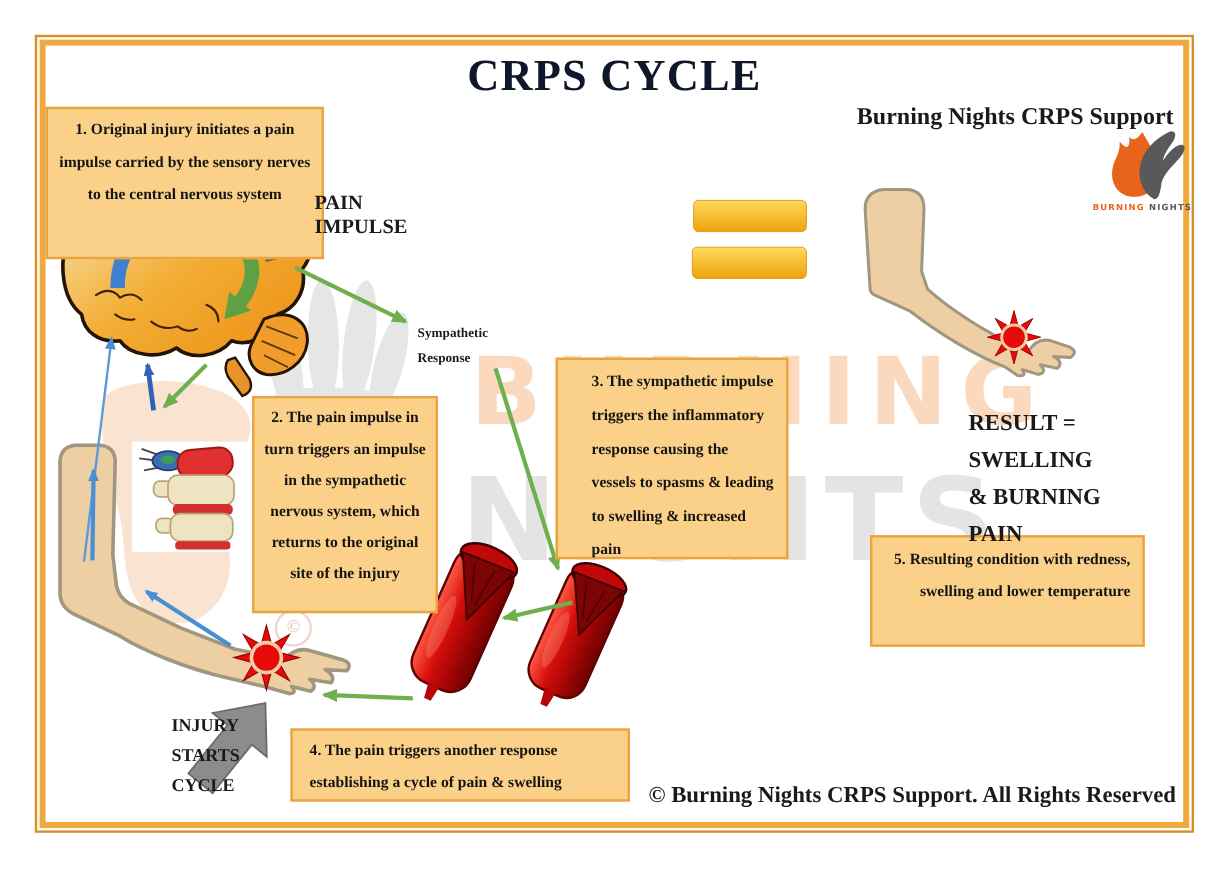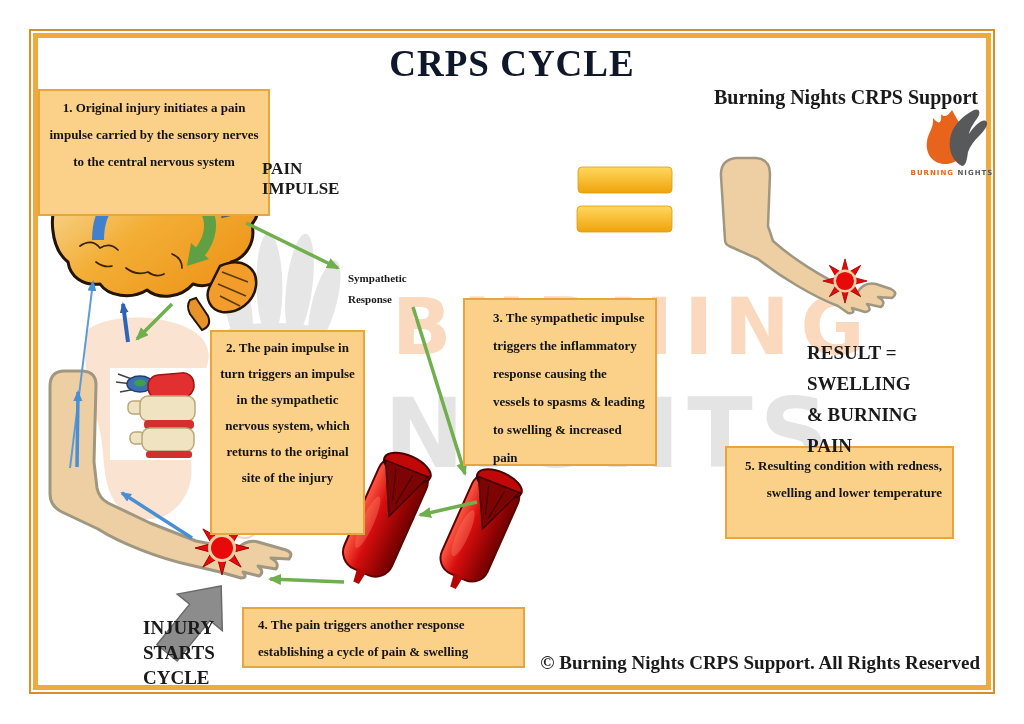--- a/index.html
+++ b/index.html
@@ -16,38 +16,38 @@
   .wm-nights{left:384px;top:378px;font-size:96px;letter-spacing:7px;color:#E4E4E4;}
   .wm-copy{left:229px;top:508px;width:27px;height:27px;border:2px solid #EFD4C9;
       border-radius:50%;color:#EBCBBE;font-size:15px;line-height:27px;text-align:center;
       font-family:"Liberation Serif",serif;}
   
   .box{position:absolute;z-index:3;box-sizing:border-box;background:#FBD189;
        border:2px solid #E9A43D;color:#141414;font-weight:700;font-size:13px;
        white-space:normal;}
   .b1{left:38px;top:42px;width:232px;height:127px;line-height:27px;text-align:center;
       padding:3px 8px;margin-top:47px;}
-  .b2{left:210px;top:330px;width:155px;height:205px;line-height:26px;text-align:center;
+  .b2{left:210px;top:330px;width:155px;height:181px;line-height:26px;text-align:center;
       padding:3px 8px;}
   .b3{left:463px;top:286px;width:194px;height:168px;line-height:28px;text-align:left;
       padding:4px 10px 4px 28px;margin-top:12px;}
   .b4{left:242px;top:607px;width:283px;height:61px;line-height:27px;text-align:left;
       padding:2px 10px 2px 14px;}
   .b5{left:725px;top:446px;width:229px;height:93px;line-height:27px;text-align:right;
       padding:4px 10px 4px 16px;}
   
   .lbl{position:absolute;z-index:3;color:#1A1A1A;font-weight:700;white-space:pre-line;}
   .title{left:0;right:0;top:42px;text-align:center;font-size:37px;letter-spacing:1px;
       color:#0f172a;z-index:3;position:absolute;font-weight:700;}
   .brand{right:46px;top:86px;font-size:20px;}
   .pain-impulse{left:262px;top:159px;font-size:17px;line-height:20px;}
   .symp{left:348px;top:268px;font-size:11px;line-height:21px;font-family:Liberation Serif, serif;}
   .result{left:807px;top:337px;font-size:19px;line-height:31px;}
   .vessel-lbl{left:392px;top:566px;font-size:19px;line-height:22px;}
-  .injury-lbl{left:143px;top:615px;font-size:19px;line-height:25px;}
+  .injury-lbl{left:143px;top:593px;font-size:15px;line-height:25px;}
   .copyright{right:44px;top:652px;font-size:19px;}
   .logo-text{position:absolute;left:904px;top:169px;width:96px;text-align:center;z-index:3;
       font-family:"DejaVu Sans","Liberation Sans",sans-serif;font-size:7px;font-weight:bold;
       letter-spacing:1px;}
   .logo-text .w1{color:#E8641C;} .logo-text .w2{color:#58595B;}
   svg.art{position:absolute;left:0;top:0;z-index:1;}
 </style>
 </head>
 <body>
 

